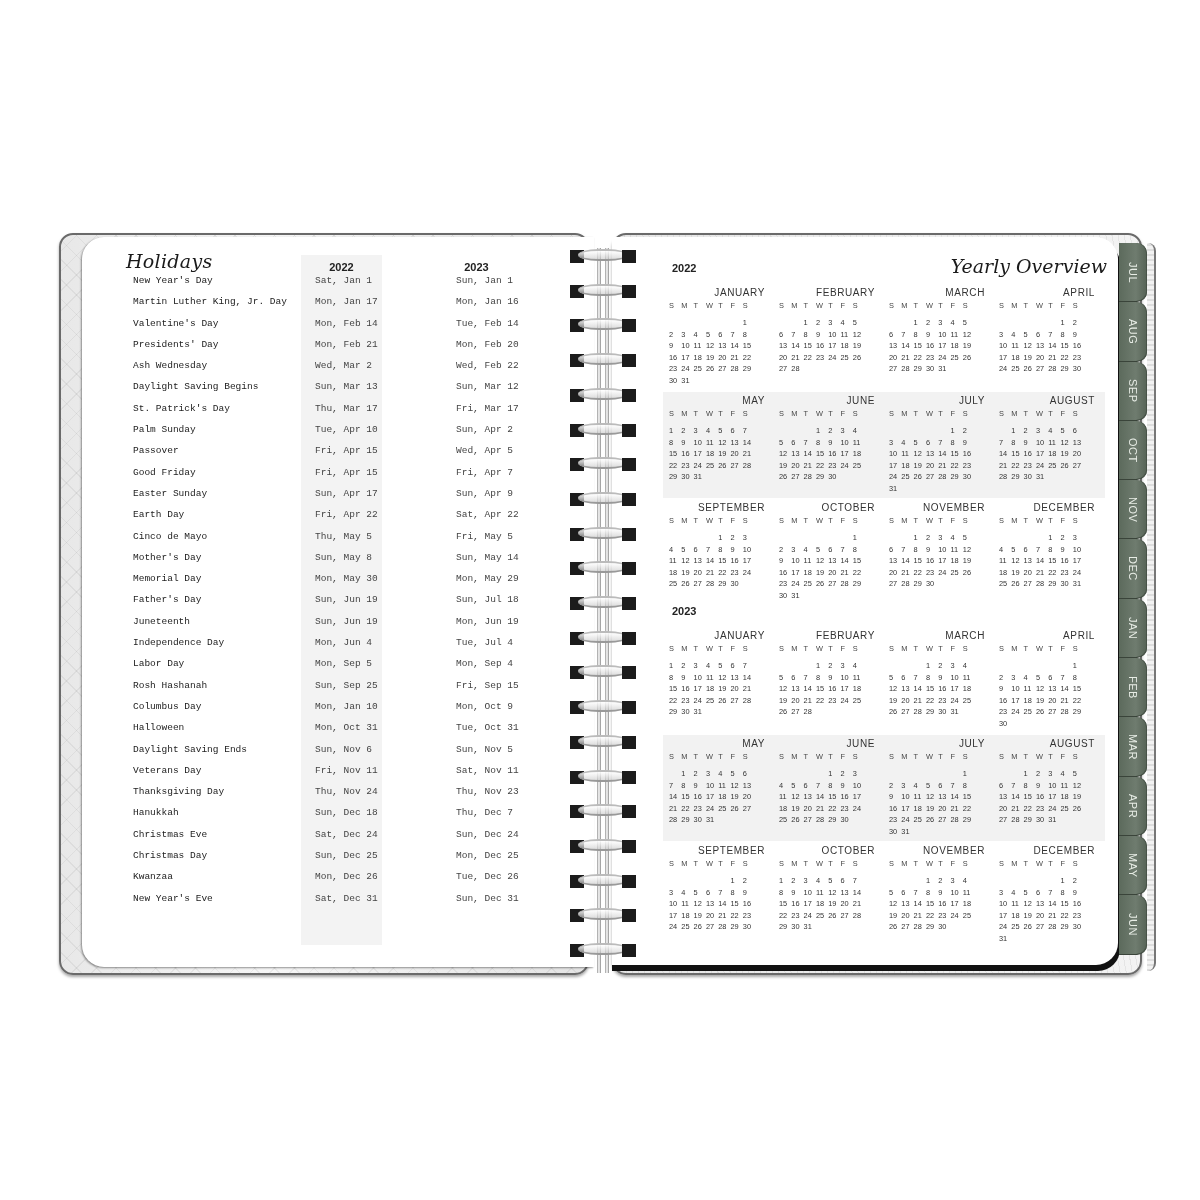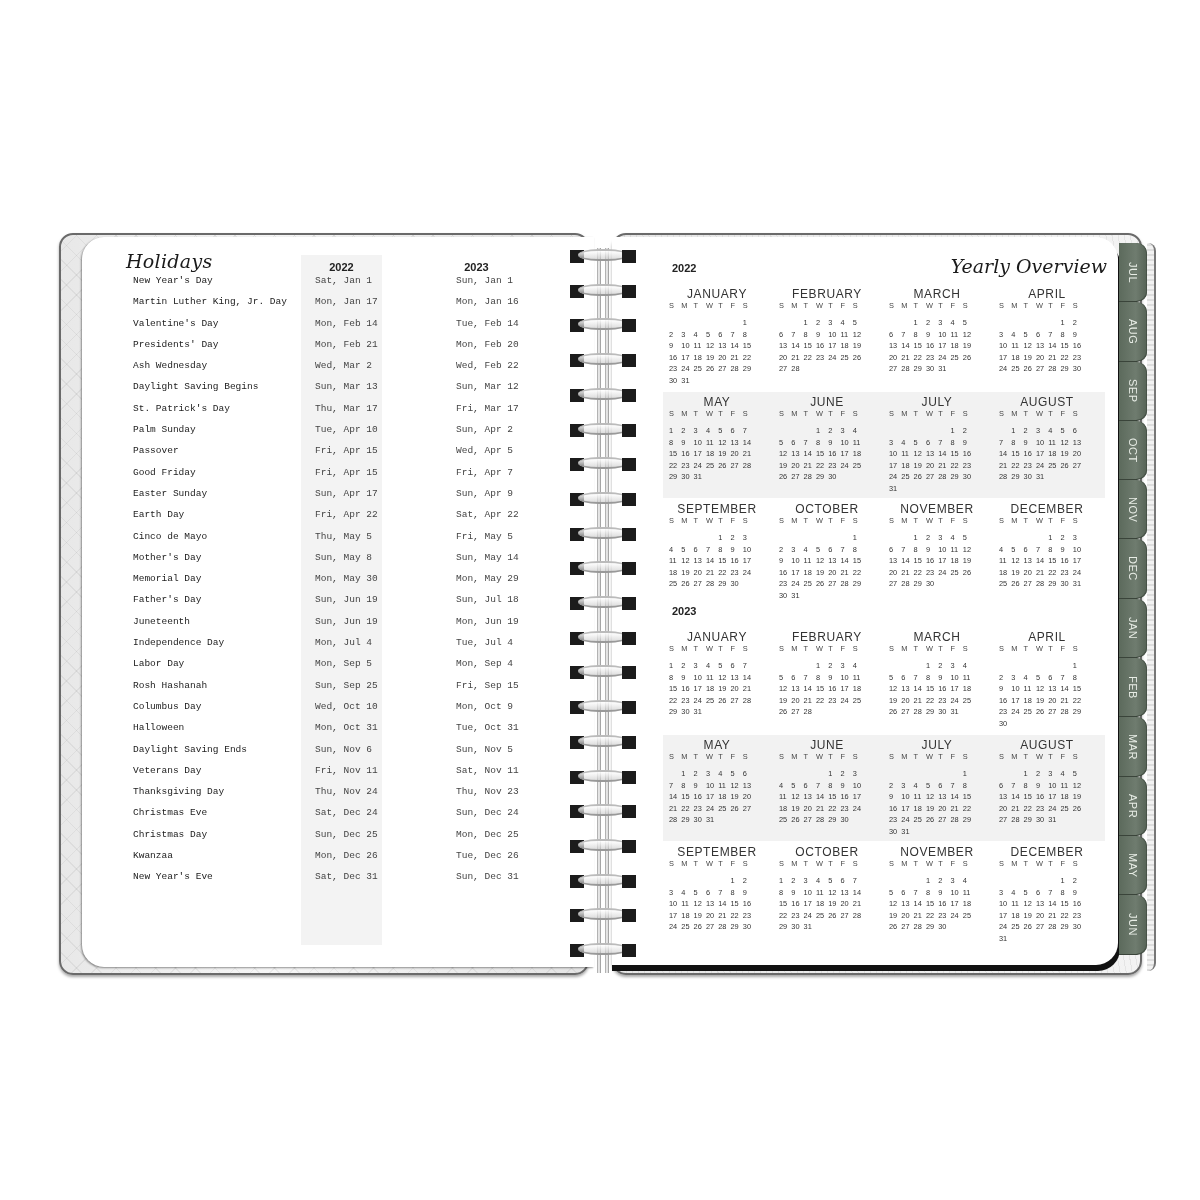--- a/index.html
+++ b/index.html
@@ -80,21 +80,21 @@
 
   
   .yo-title {
     position: absolute; right: 93px; top: 255px;
     font-family: "DejaVu Serif", serif; font-style: italic; font-size: 19px; color: #1a1a1a;
   }
   .year-label { position: absolute; left: 672px; font-size: 11px; font-weight: bold; color: #222; }
   .cal-band { position: absolute; left: 663px; width: 442px; height: 106px; background: #f2f2f2; }
   .cal-grid { position: absolute; left: 669px; width: 440px; display: flex; }
   .month { width: 111px; }
-  .month .mname { text-align: center; font-size: 12px; letter-spacing: 0.6px; color: #333; height: 14px; padding-right: 14px; }
+  .month .mname { text-align: right; font-size: 10px; letter-spacing: 0.6px; color: #333; height: 14px; padding-right: 14px; }
   .month .row { display: flex; height: 11.6px; }
   .month .row span { width: 12.3px; font-size: 7.4px; color: #333; text-align: left; }
   .month .row.dow { height: 17px; }
   .month .row.dow span { font-size: 7.4px; color: #444; }
 
   
   .tabs { position: absolute; left: 1119px; top: 243px; width: 30px; }
   .tab {
     position: relative; height: 59.3px; width: 28px;
     background: linear-gradient(90deg, #5c6a5c, #6f7c6f 60%, #566356);
@@ -204,36 +204,36 @@
       <span class="d22">Sun, Jun 19</span>
       <span class="d23">Sun, Jul 18</span>
     </div>
     <div class="hol-row">
       <span class="name">Juneteenth</span>
       <span class="d22">Sun, Jun 19</span>
       <span class="d23">Mon, Jun 19</span>
     </div>
     <div class="hol-row">
       <span class="name">Independence Day</span>
-      <span class="d22">Mon, Jul 4</span>
+      <span class="d22">Mon, Jun 4</span>
       <span class="d23">Tue, Jul 4</span>
     </div>
     <div class="hol-row">
       <span class="name">Labor Day</span>
       <span class="d22">Mon, Sep 5</span>
       <span class="d23">Mon, Sep 4</span>
     </div>
     <div class="hol-row">
       <span class="name">Rosh Hashanah</span>
       <span class="d22">Sun, Sep 25</span>
       <span class="d23">Fri, Sep 15</span>
     </div>
     <div class="hol-row">
       <span class="name">Columbus Day</span>
-      <span class="d22">Wed, Oct 10</span>
+      <span class="d22">Mon, Jan 10</span>
       <span class="d23">Mon, Oct 9</span>
     </div>
     <div class="hol-row">
       <span class="name">Halloween</span>
       <span class="d22">Mon, Oct 31</span>
       <span class="d23">Tue, Oct 31</span>
     </div>
     <div class="hol-row">
       <span class="name">Daylight Saving Ends</span>
       <span class="d22">Sun, Nov 6</span>
@@ -241,20 +241,25 @@
     </div>
     <div class="hol-row">
       <span class="name">Veterans Day</span>
       <span class="d22">Fri, Nov 11</span>
       <span class="d23">Sat, Nov 11</span>
     </div>
     <div class="hol-row">
       <span class="name">Thanksgiving Day</span>
       <span class="d22">Thu, Nov 24</span>
       <span class="d23">Thu, Nov 23</span>
+    </div>
+    <div class="hol-row">
+      <span class="name">Hanukkah</span>
+      <span class="d22">Sun, Dec 18</span>
+      <span class="d23">Thu, Dec 7</span>
     </div>
     <div class="hol-row">
       <span class="name">Christmas Eve</span>
       <span class="d22">Sat, Dec 24</span>
       <span class="d23">Sun, Dec 24</span>
     </div>
     <div class="hol-row">
       <span class="name">Christmas Day</span>
       <span class="d22">Sun, Dec 25</span>
       <span class="d23">Mon, Dec 25</span>

